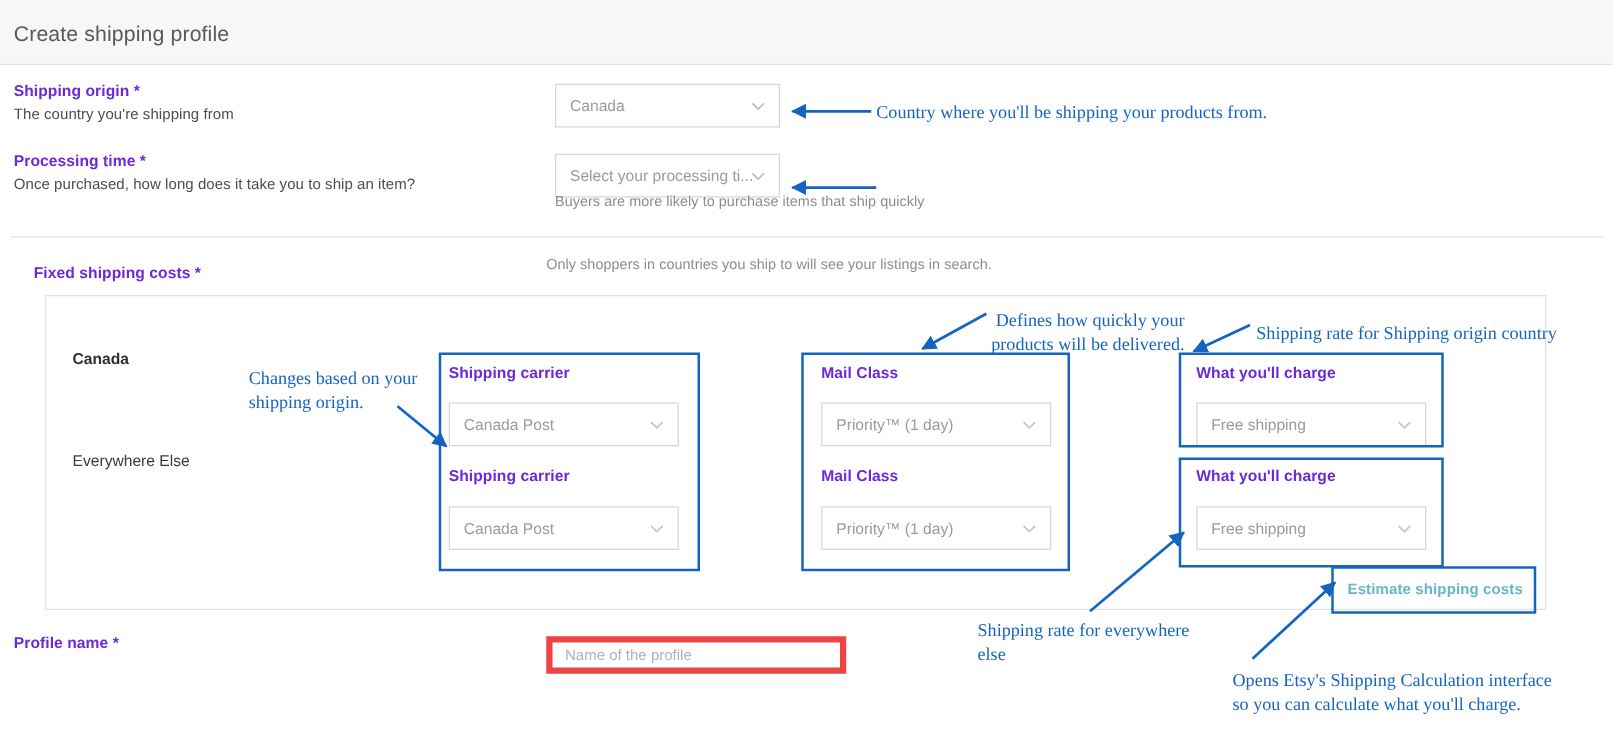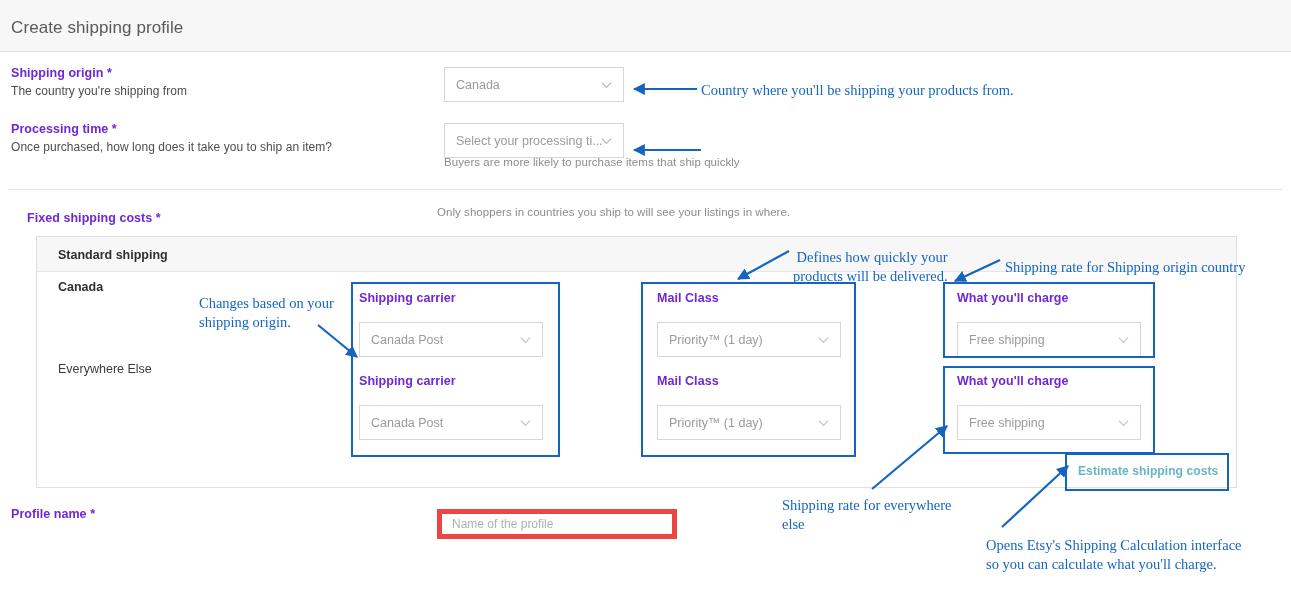--- a/index.html
+++ b/index.html
@@ -143,26 +143,23 @@
       <svg viewBox="0 0 14 14">
           <path d="M2 4.5 L7 9.5 L12 4.5" fill="none" stroke="#b9b9b9" stroke-width="1.3"></path>
         </svg>
     </span>
   </div>
   <div class="helper" style="position:absolute;left:444px;top:156px;">Buyers are more likely to purchase items that ship quickly</div>
 
   <div class="divider" style="left:8px;top:189px;width:1275px;"></div>
 
   <div style="position:absolute;left:11px;top:211px;margin-left:16px;" class="lbl-bold">Fixed shipping costs *</div>
-  <div class="helper" style="position:absolute;left:437px;top:206px;">Only shoppers in countries you ship to will see your listings in where.</div>
+  <div class="helper" style="position:absolute;left:437px;top:206px;">Only shoppers in countries you ship to will see your listings in search.</div>
 
   <div class="card">
-    <div class="card-head">
-      <span>Standard shipping</span>
-    </div>
 
     <div class="row-label" style="left:21px;top:43px;">Canada</div>
 
     <div style="position:absolute;left:322px;top:54px;" class="lbl-bold">Shipping carrier</div>
     <div class="sel" style="left:322px;top:85px;width:184px;">
       <span class="val">Canada Post</span>
       <span class="chev">
         <svg viewBox="0 0 14 14">
             <path d="M2 4.5 L7 9.5 L12 4.5" fill="none" stroke="#c4c4c4" stroke-width="1.3"></path>
           </svg>

